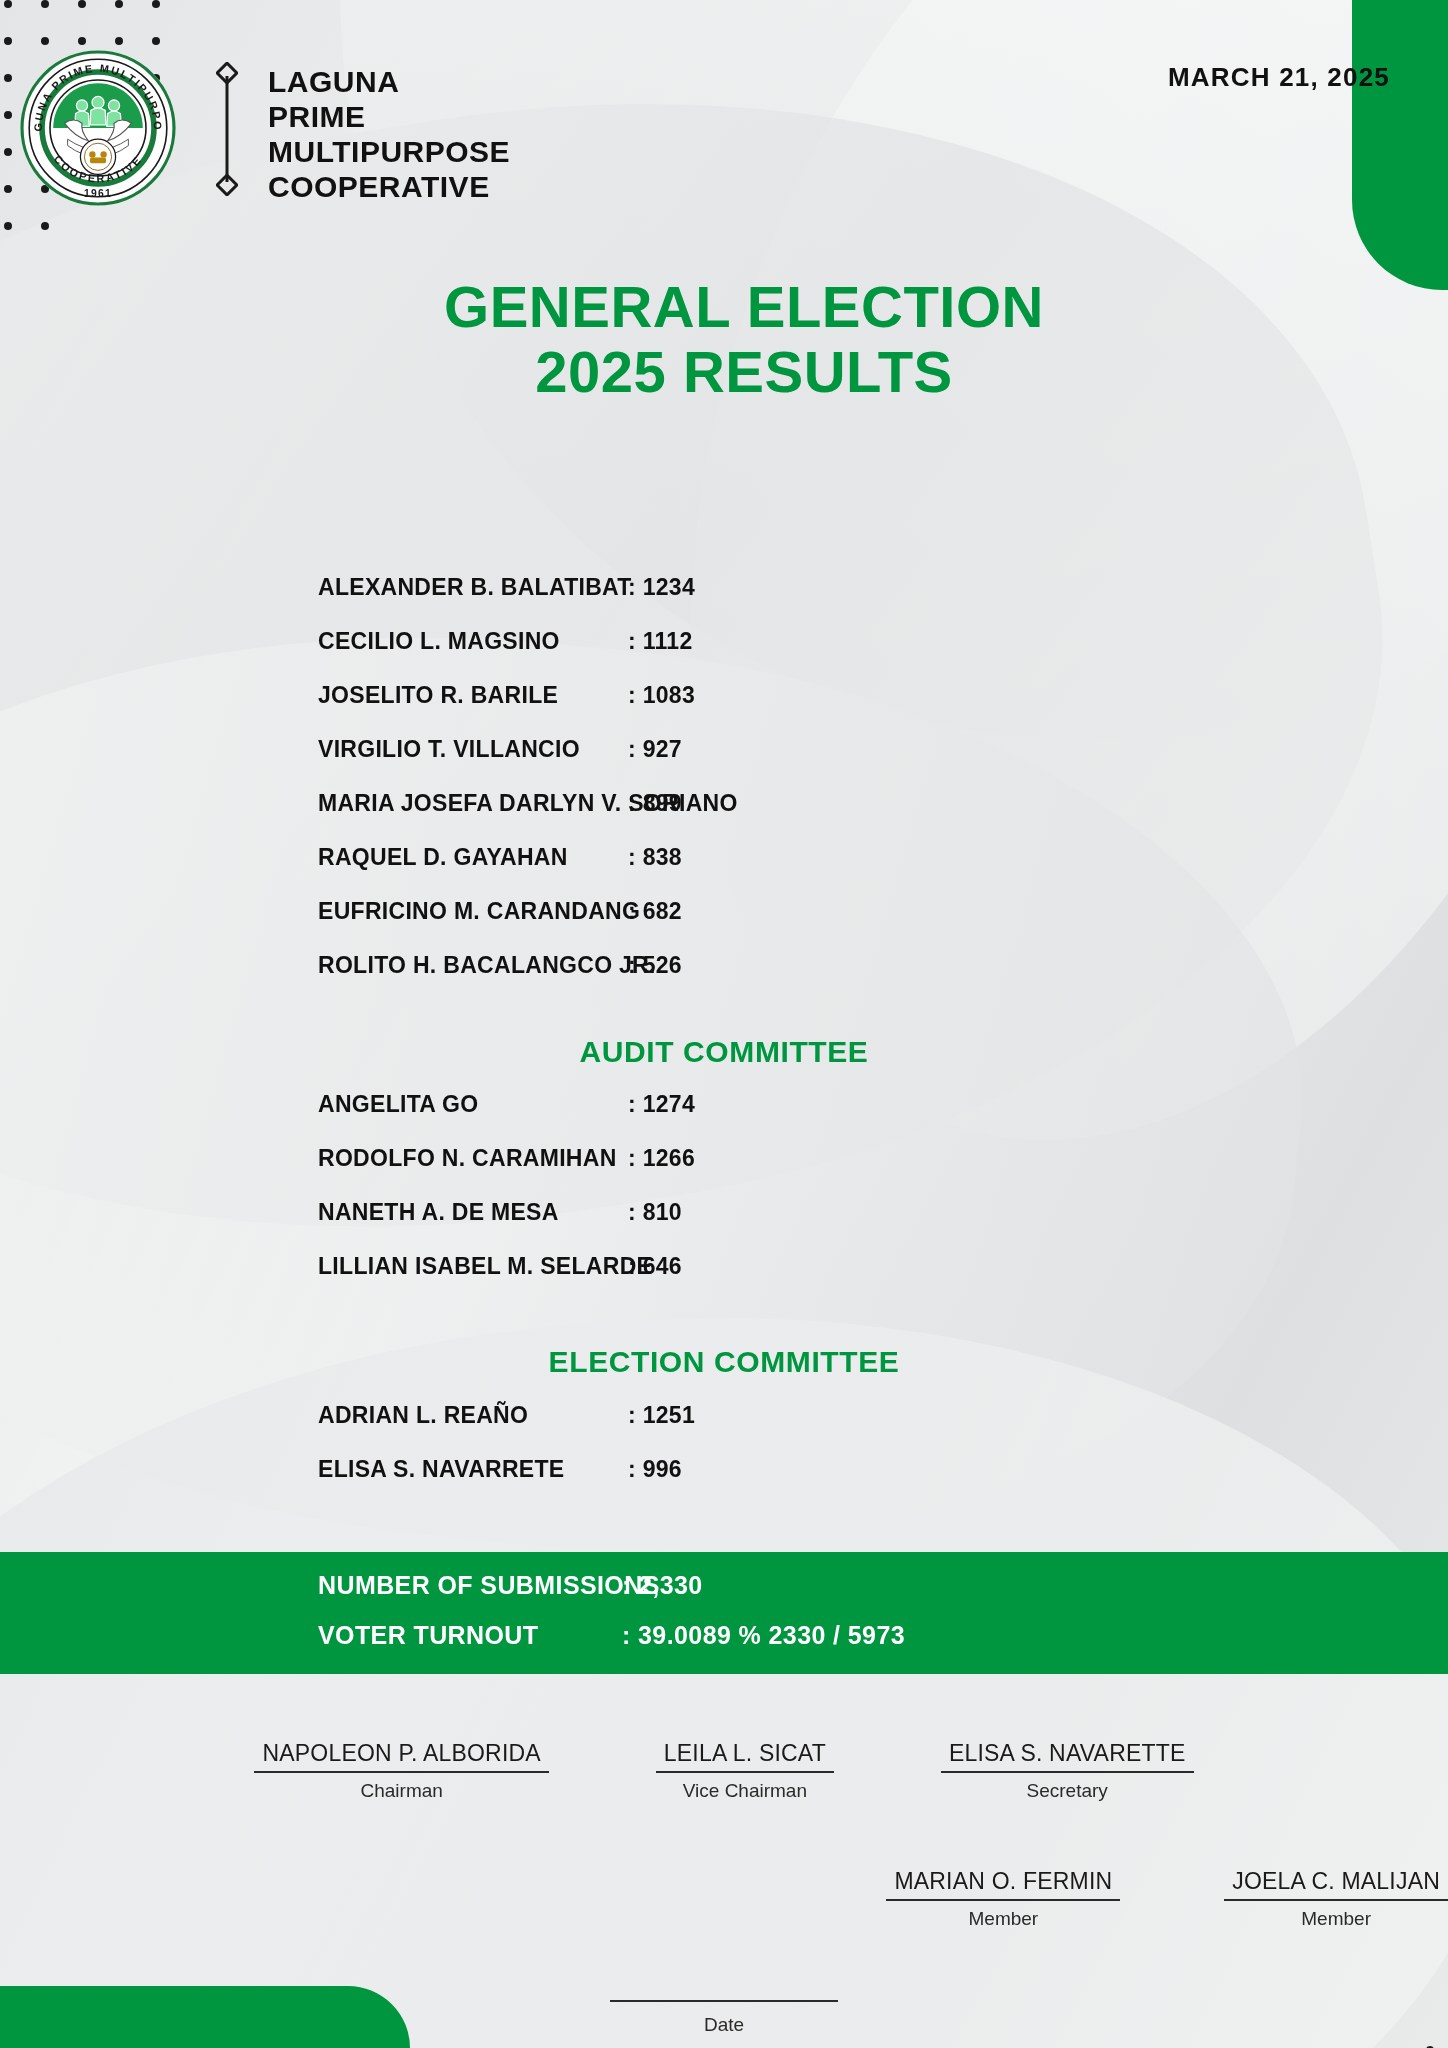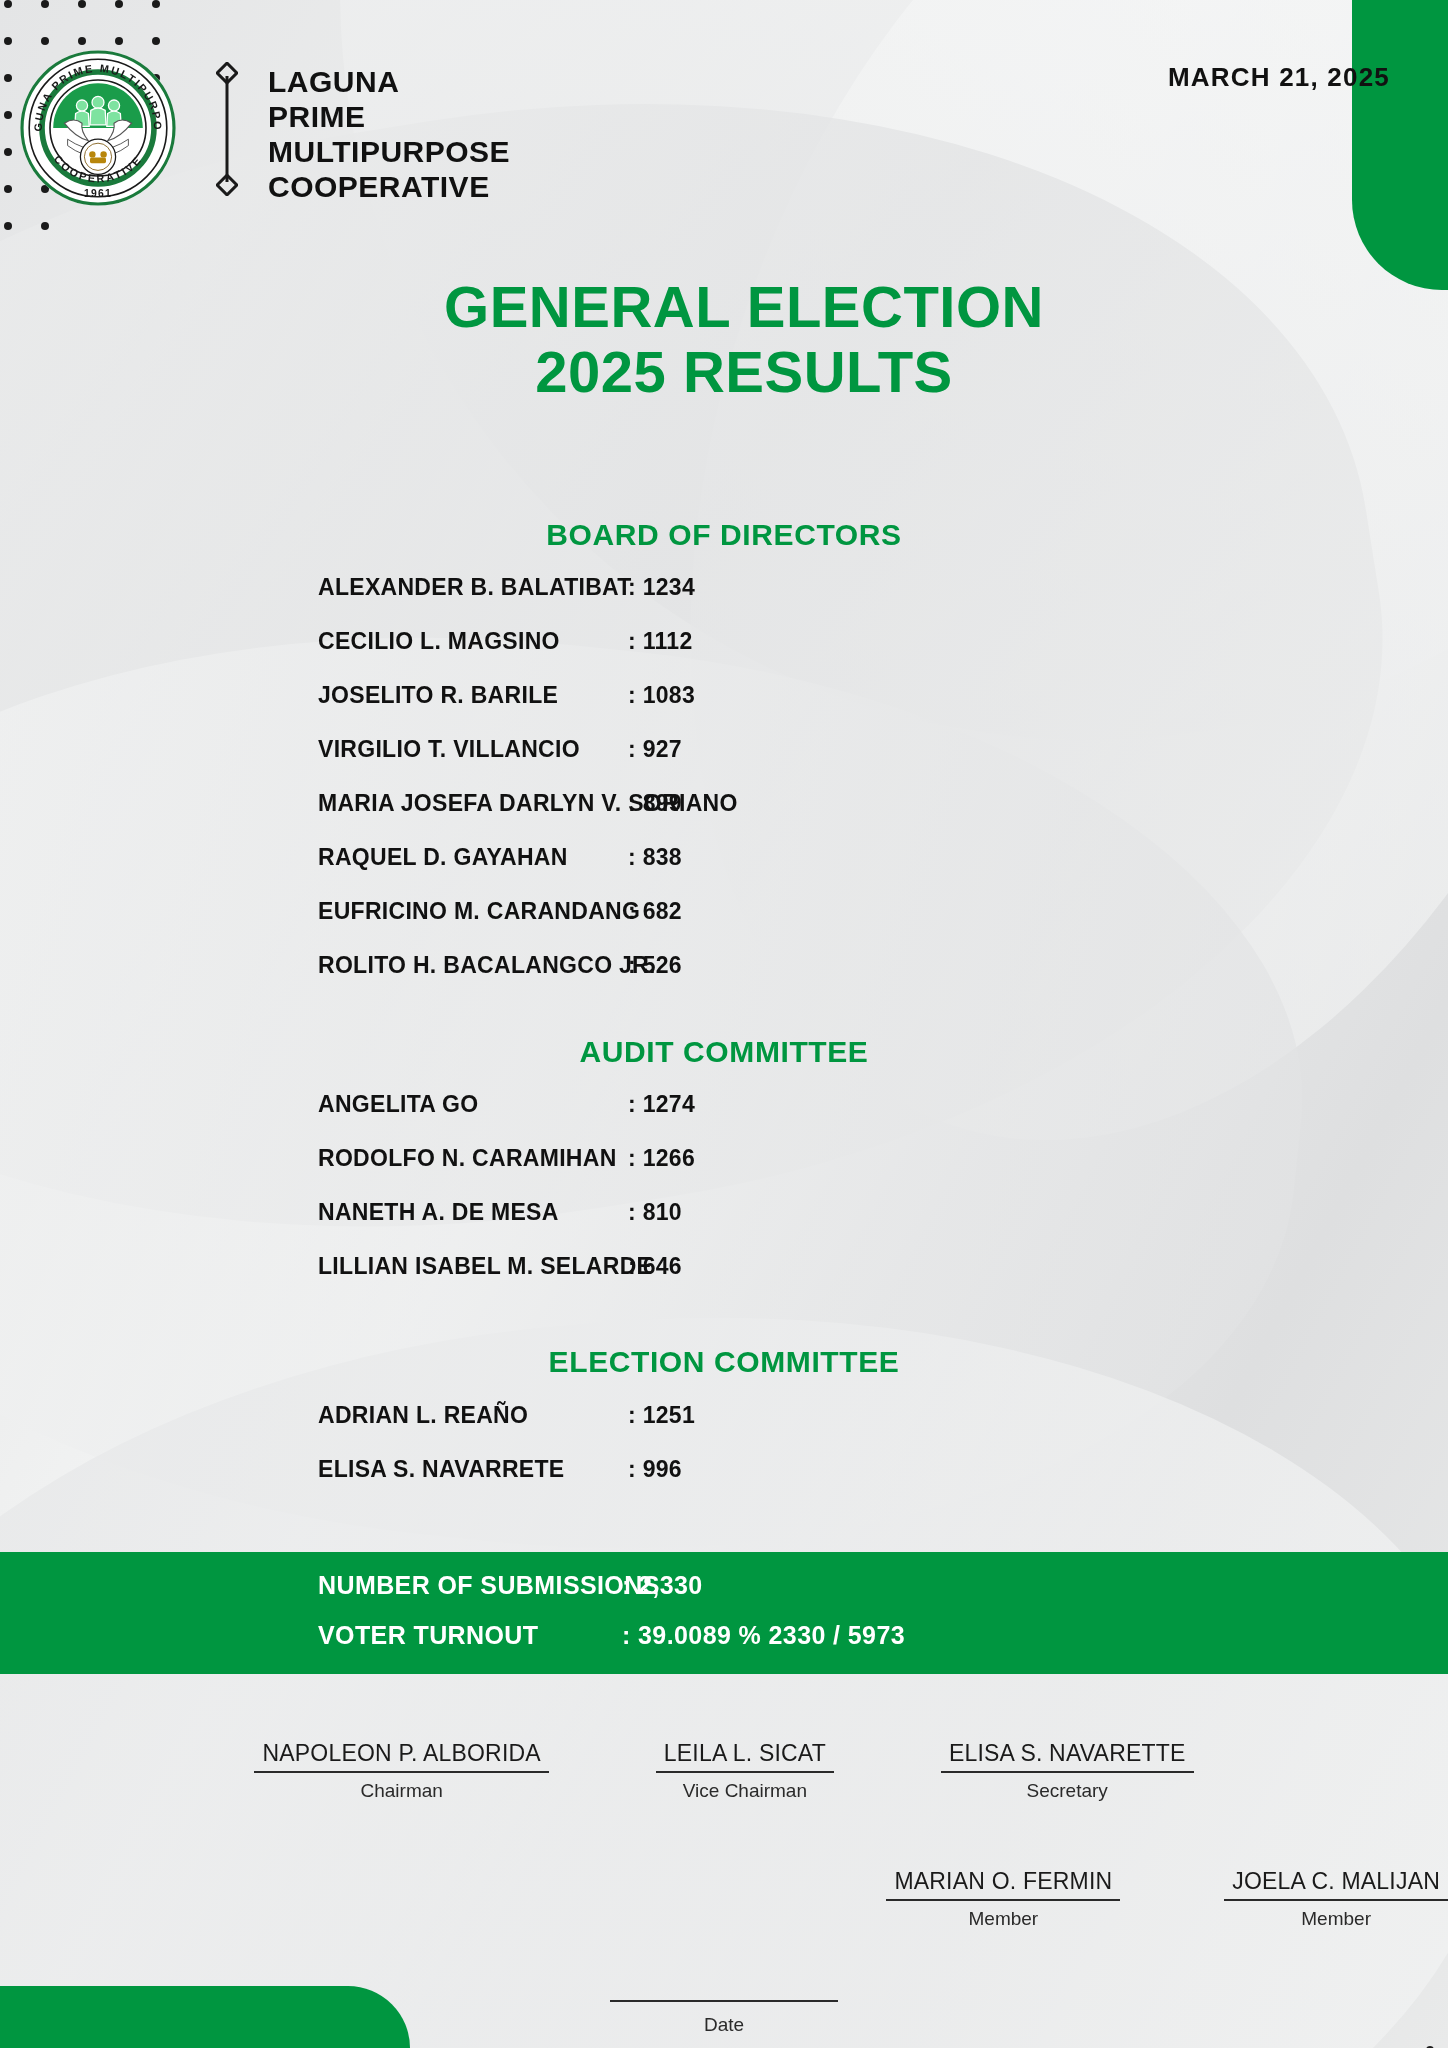--- a/index.html
+++ b/index.html
@@ -338,21 +338,20 @@
     </div>
 
     <div class="date-text">MARCH 21, 2025</div>
   </div>
 
   <div class="main-title">
     <span>GENERAL ELECTION</span>
     <span class="l2">2025 RESULTS</span>
   </div>
 
-  <div id="bod-title" class="section-title">BOARD OF DIRECTORS</div>
   <div id="bod-rows" class="results-block">
       <div class="row">
         <span class="nm">ALEXANDER B. BALATIBAT</span>
         <span class="vl">: 1234</span>
       </div>
       <div class="row">
         <span class="nm">CECILIO L. MAGSINO</span>
         <span class="vl">: 1112</span>
       </div>
       <div class="row">

